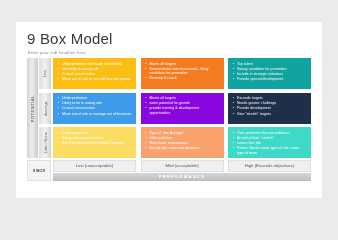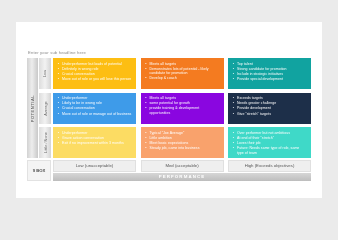--- a/index.html
+++ b/index.html
@@ -191,20 +191,21 @@
     font-weight: bold;
     color: #ffffff;
     letter-spacing: 1.1px;
   }
 </style>
 </head>
 <body>
 
 <div class="slide">
 
+  <div class="title">9 Box Model</div>
   <div class="subtitle">Enter your sub headline here</div>
 
   <div class="matrix">
 
     <div class="potential-axis">
       <span>POTENTIAL</span>
     </div>
 
     <div class="rowlabels">
       <div class="rowlabel r0">

